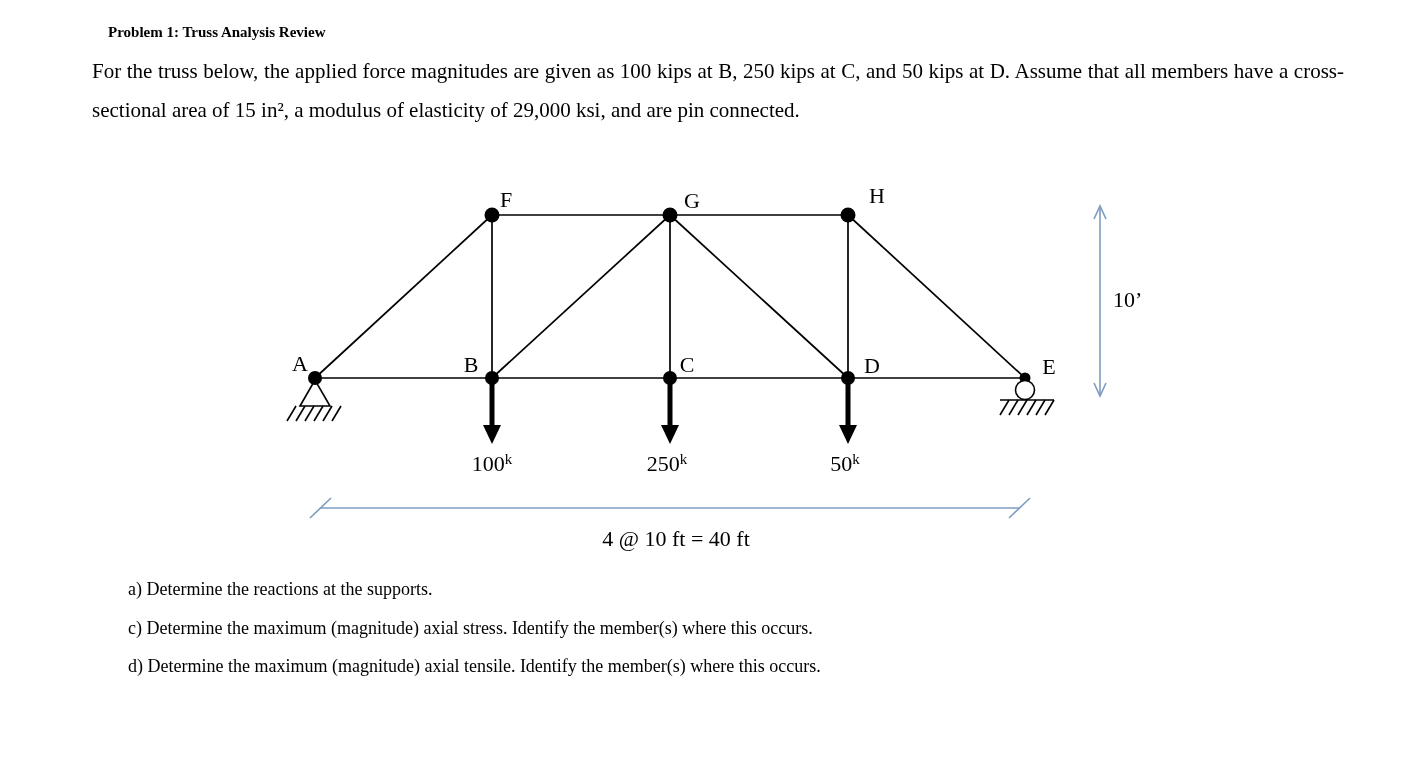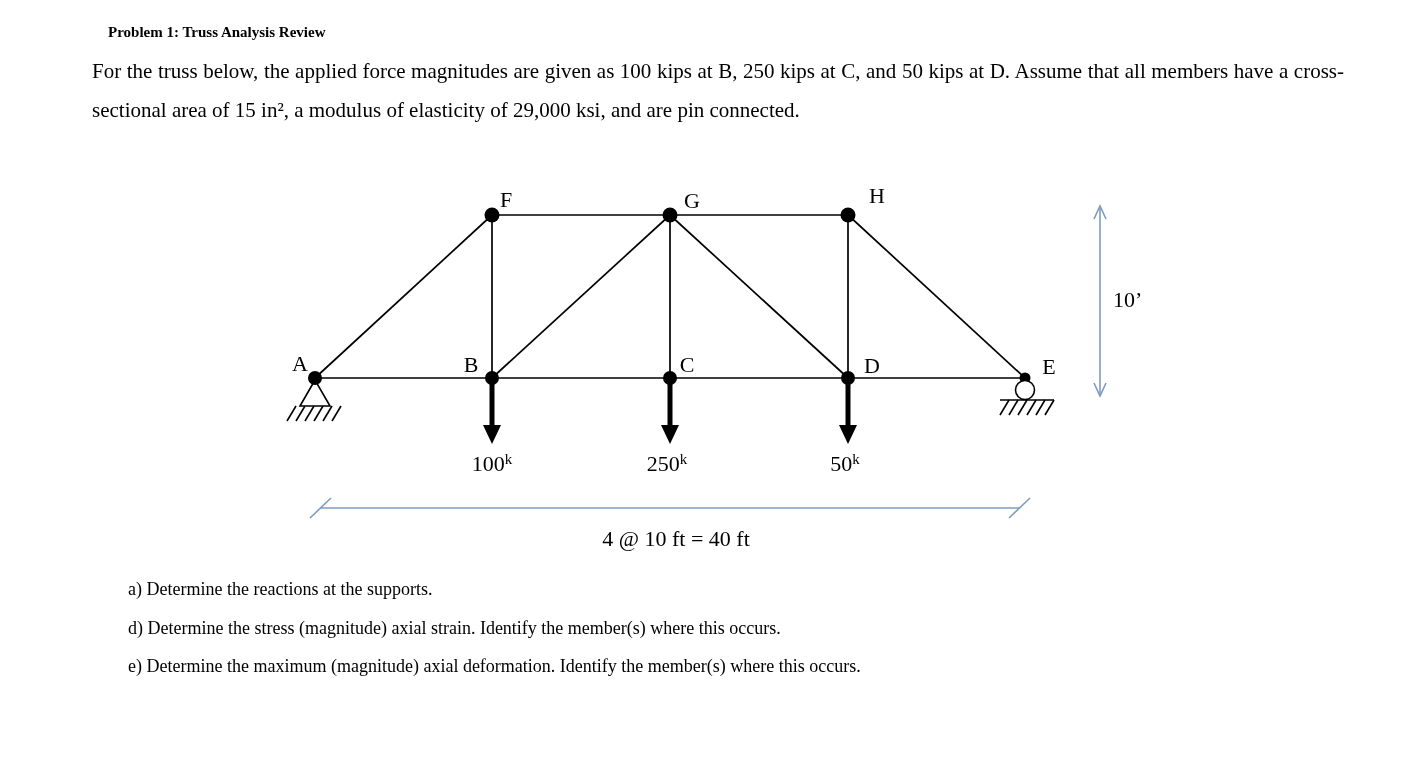--- a/index.html
+++ b/index.html
@@ -149,15 +149,15 @@
   <g fill="none" stroke-width="1.6" stroke="#7d9cc0">
     <line x1="320" y1="333" x2="1020" y2="333"></line>
     <line x1="310" y1="343" x2="331" y2="323"></line>
     <line x1="1009" y1="343" x2="1030" y2="323"></line>
   </g>
   <text x="676" y="371" text-anchor="middle">4 @ 10 ft = 40 ft</text>
 </svg>
 
 <div class="questions">
   <div>a) Determine the reactions at the supports.</div>
-  <div>d) Determine the stress (magnitude) axial strain. Identify the member(s) where this occurs.</div>
-  <div>e) Determine the maximum (magnitude) axial deformation. Identify the member(s) where this occurs.</div>
+  <div>c) Determine the maximum (magnitude) axial stress. Identify the member(s) where this occurs.</div>
+  <div>d) Determine the maximum (magnitude) axial tensile. Identify the member(s) where this occurs.</div>
 </div>
 
 </body></html>

